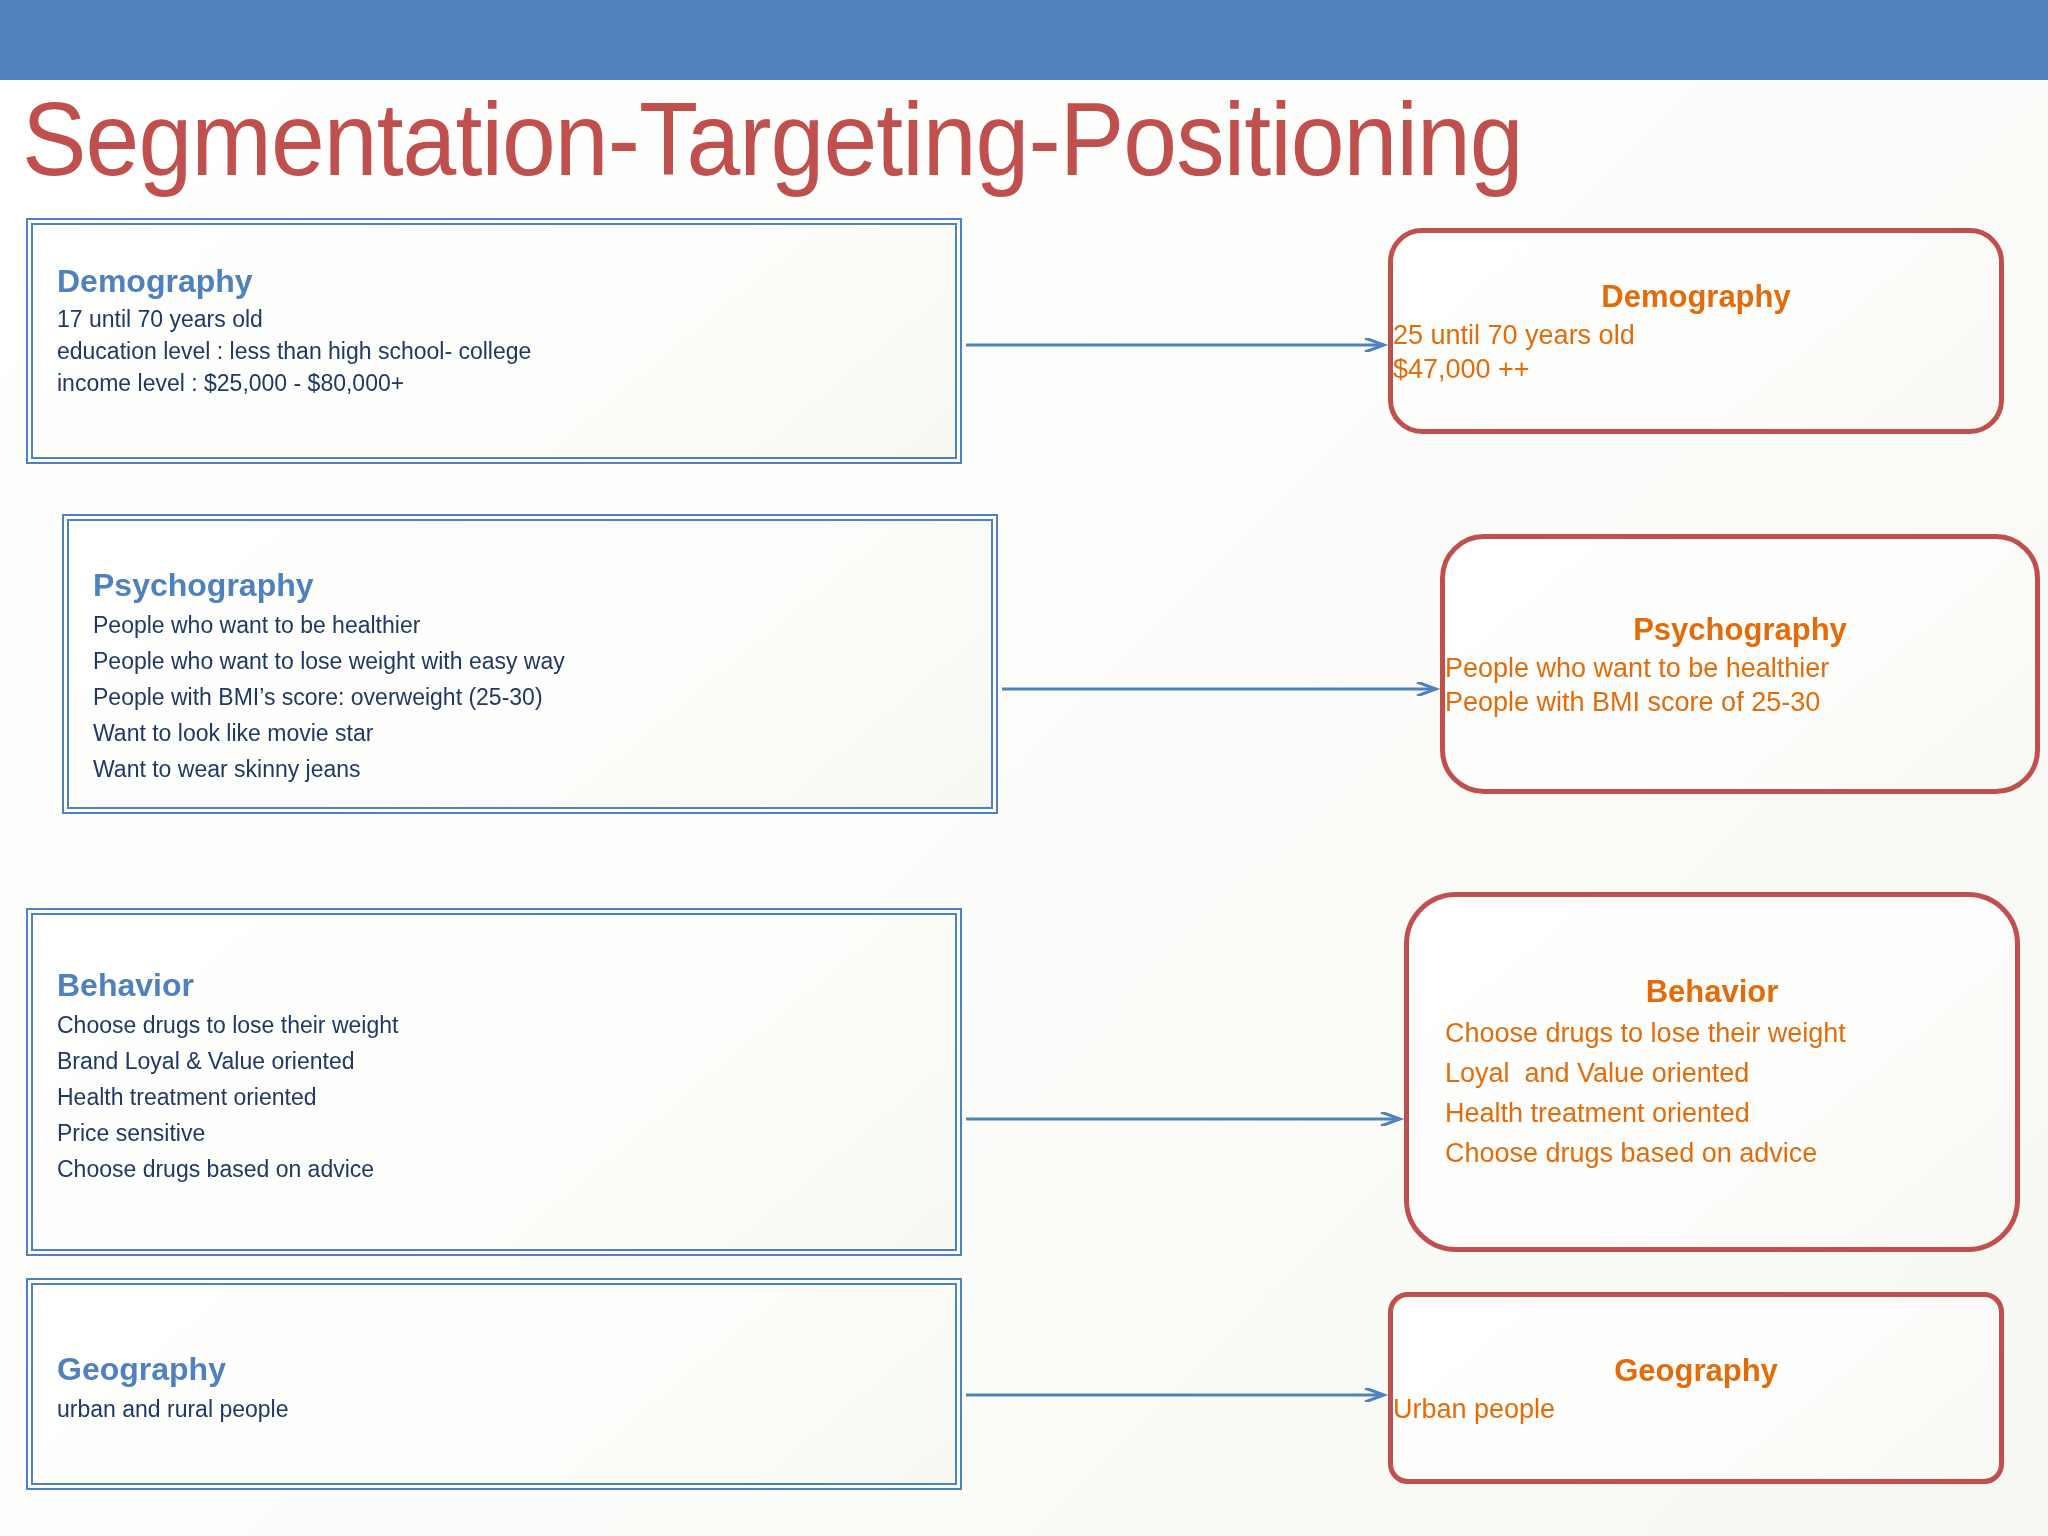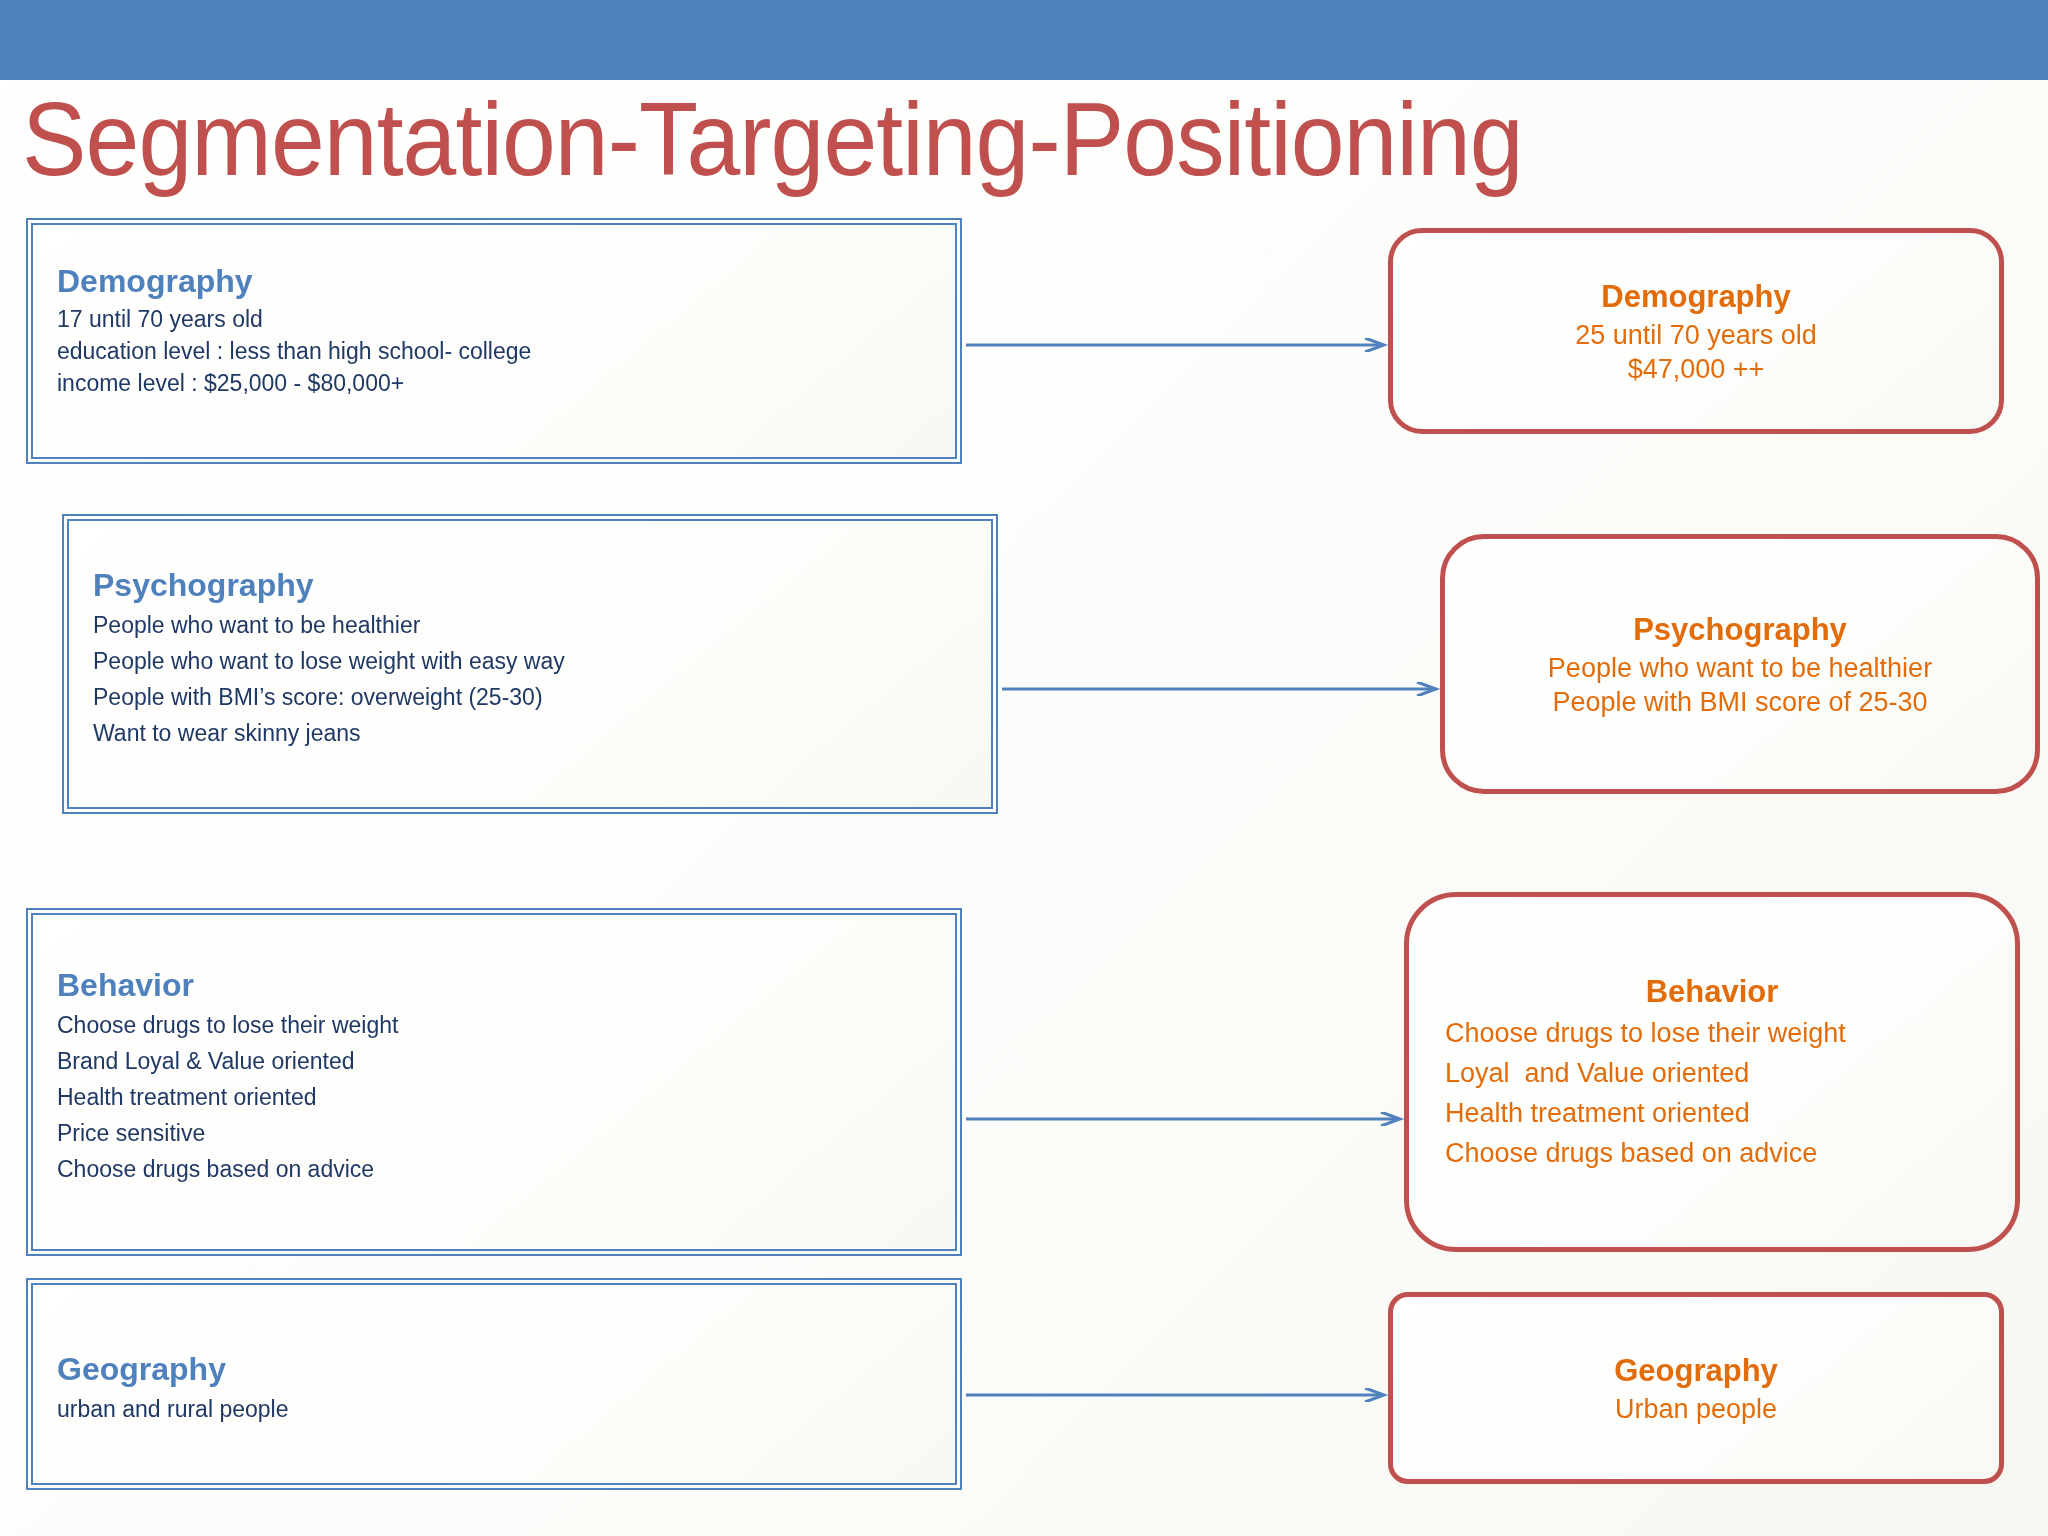--- a/index.html
+++ b/index.html
@@ -119,21 +119,20 @@
     font-size: 31px;
     font-weight: bold;
     line-height: 42px;
     text-align: center;
     white-space: nowrap;
   }
   .right-line {
     color: #e36c0a;
     font-size: 27px;
     line-height: 34px;
-    text-align: center;
     white-space: nowrap;
   }
   .right-lines-left {
     padding-left: 36px;
   }
   .right-lines-left .right-line {
     text-align: left;
     line-height: 40px;
     white-space: pre;
   }
@@ -181,20 +180,21 @@
   </div>
 </div>
 
 <div class="row row-psychography">
   <div class="left-box">
     <div class="left-box-inner">
       <div class="left-heading">Psychography</div>
       <div class="left-line">People who want to be healthier</div>
       <div class="left-line">People who want to lose weight with easy way</div>
       <div class="left-line">People with BMI’s score: overweight (25-30)</div>
+      <div class="left-line">Want to look like movie star</div>
       <div class="left-line">Want to wear skinny jeans</div>
     </div>
   </div>
 
   <div class="arrow">
     <svg width="440" height="14" viewBox="0 0 440 14">
       <line x1="0" y1="7" x2="430" y2="7" stroke="#4f81bd" stroke-width="3"></line>
       <polyline points="415,0 434,7 415,14" fill="none" stroke="#4f81bd" stroke-width="3"></polyline>
     </svg>
   </div>

